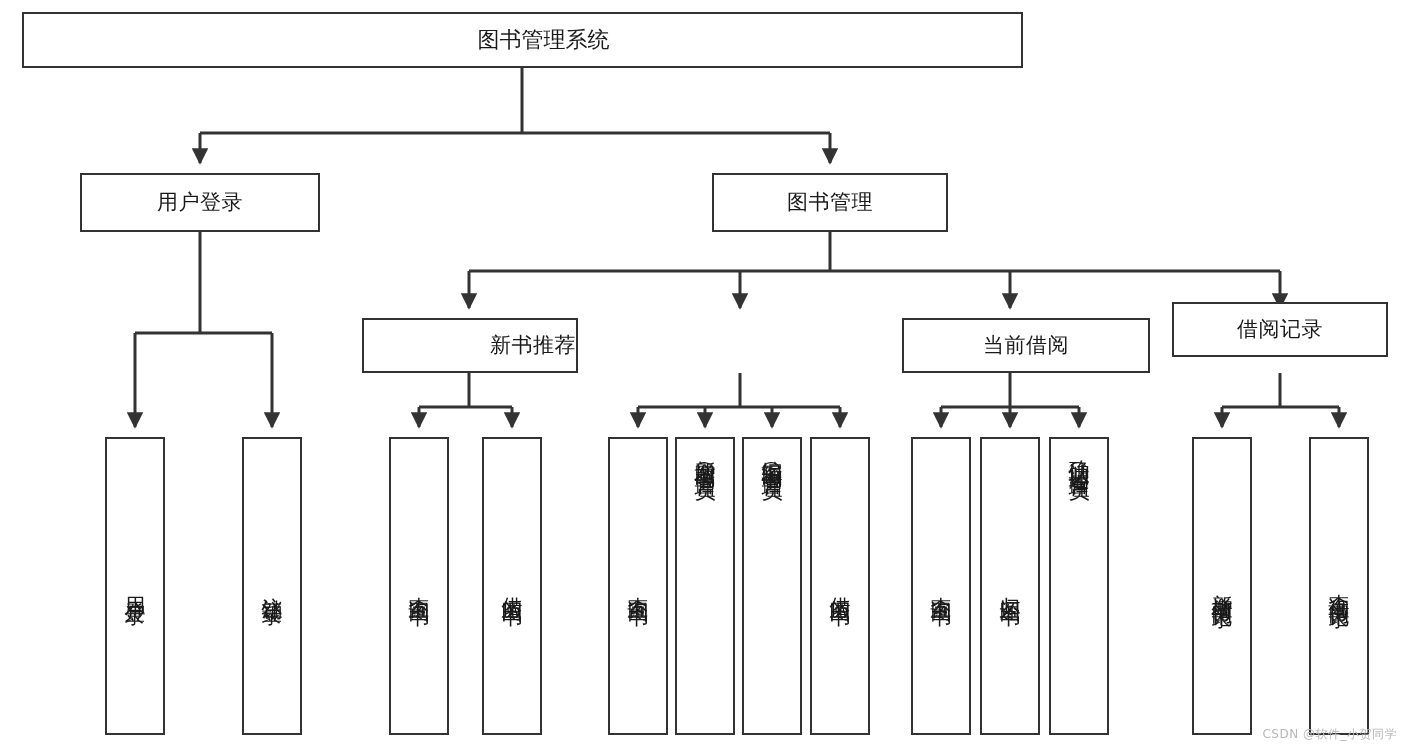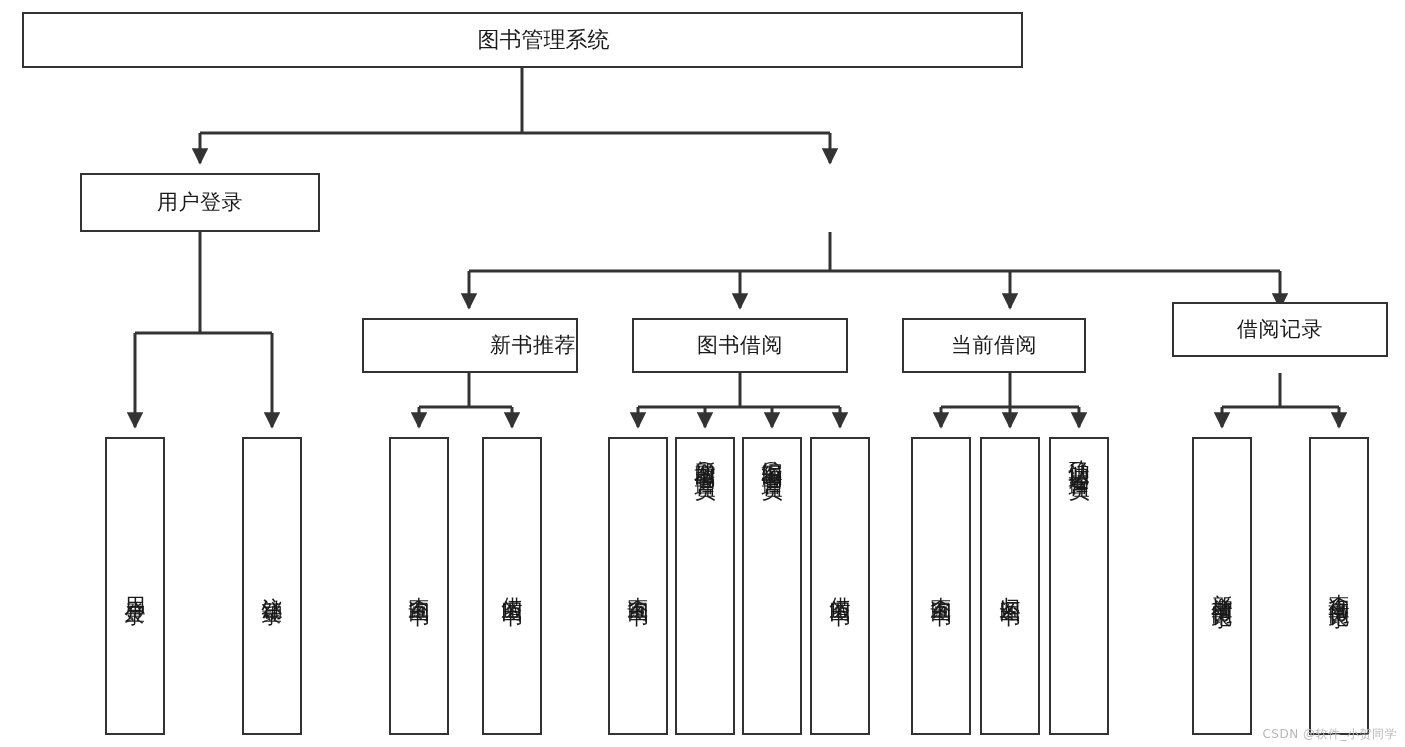--- a/index.html
+++ b/index.html
@@ -137,30 +137,30 @@
   </svg>
 
   <div class="node node-root" style="left:22px; top:12px; width:1001px; height:56px;padding-left:42px;">
     <span>图书管理系统</span>
   </div>
 
   <div class="node node-h" style="left:80px; top:173px; width:240px; height:59px;">
     <span>用户登录</span>
   </div>
 
+  <div class="node node-h" style="left:712px; top:173px; width:236px; height:59px;">
+    <span>图书管理</span>
+  </div>
 
   <div class="node node-h" style="left:362px; top:318px; width:216px; height:55px;justify-content:flex-end;">
     <span>新书推荐</span>
   </div>
 
-  <div class="node node-h" style="left:632px; top:318px; width:216px; height:55px;">
-    <span>图书借阅</span>
-  </div>
-
-  <div class="node node-h" style="left:902px; top:318px; width:184px; height:55px;">
+
+  <div class="node node-h" style="left:902px; top:318px; width:248px; height:55px;">
     <span>当前借阅</span>
   </div>
 
   <div class="node node-h" style="left:1172px; top:302px; width:216px; height:55px;">
     <span>借阅记录</span>
   </div>
 
   <div class="node node-leaf" style="left:105px; top:437px; width:60px; height:298px;">
     <span class="leaf-inner">
       <span class="vtext">用户登录</span>

